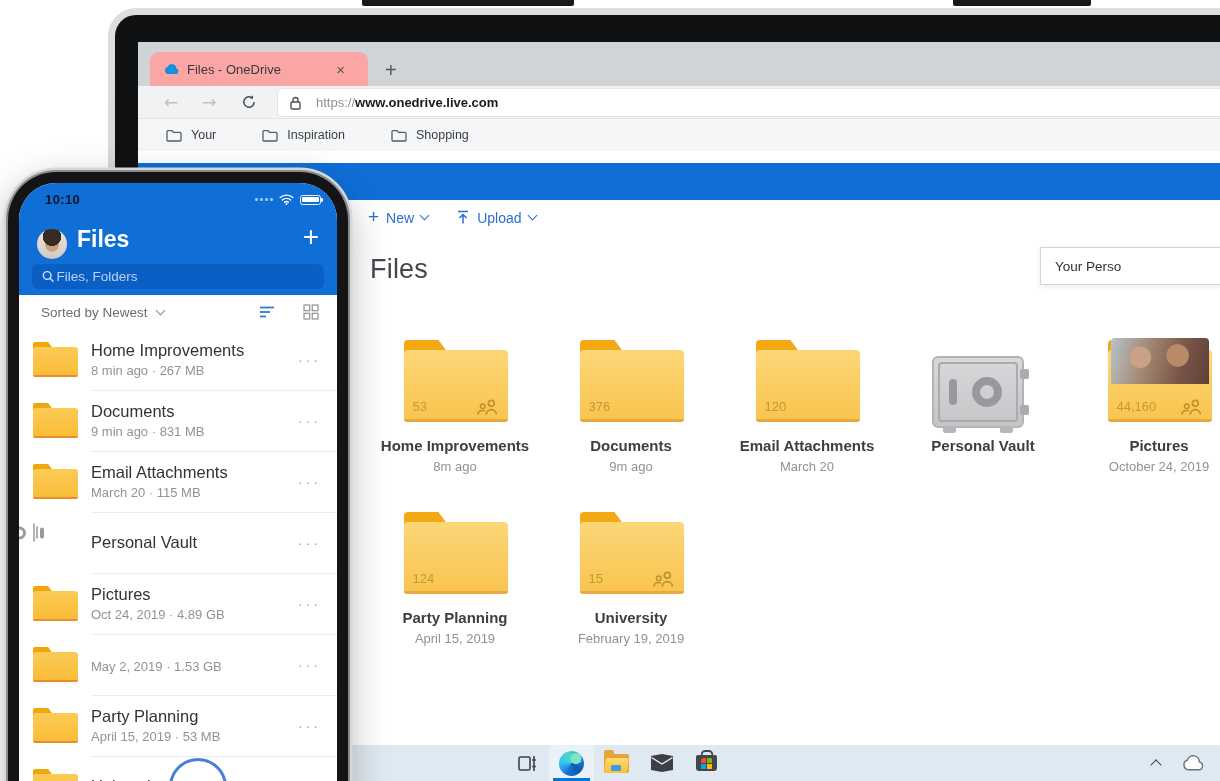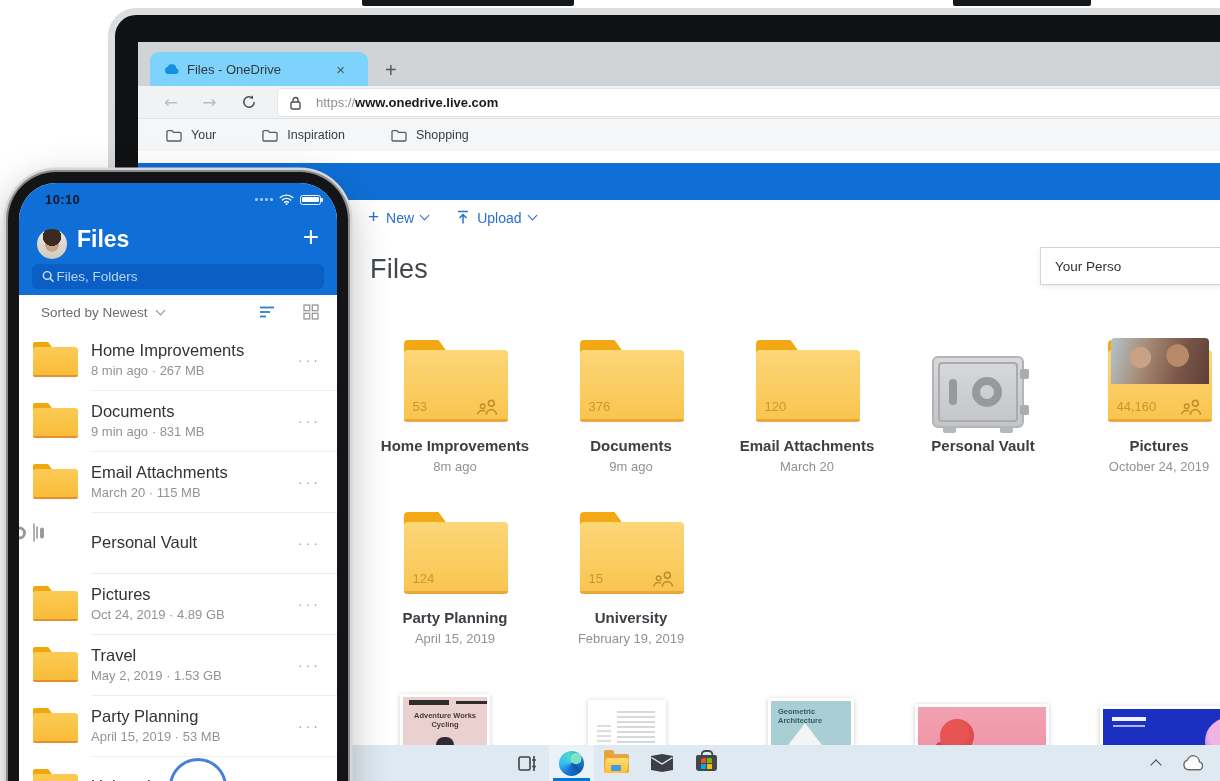--- a/index.html
+++ b/index.html
@@ -14,21 +14,21 @@
 
   
   .laptop{position:absolute;left:108px;top:8px;width:1130px;height:790px;
           background:linear-gradient(#dddedf,#c3c5c7);border-radius:28px 0 0 0;}
   .bezel{position:absolute;left:7px;top:7px;right:-12px;bottom:-12px;background:#101113;
          border-radius:21px 0 0 0;}
   .screen{position:absolute;left:30px;top:34px;width:1082px;height:739px;background:#fff;overflow:hidden;}
 
   
   .tabbar{position:relative;height:44px;background:#d1d4d6;}
-  .tab{position:absolute;left:12px;bottom:0;width:218px;height:34px;background:#7dd3fc;
+  .tab{position:absolute;left:12px;bottom:0;width:218px;height:34px;background:#fca5a5;
        border-radius:9px 9px 0 0;display:flex;align-items:center;padding:0 23px 0 12px;gap:8px;}
   .tab-title{font-size:13px;color:#36393c;flex:1;white-space:nowrap;overflow:hidden;}
   .tab-close{color:#55585b;font-size:15px;line-height:1;}
   .newtab{position:absolute;left:247px;bottom:6px;font-size:20px;color:#55585b;line-height:1;}
   .cloud-svg{width:17px;height:12px;flex:none;}
 
   .navrow{position:relative;height:33px;background:#f1f2f3;border-bottom:1px solid #e4e5e6;
           display:flex;align-items:center;}
   .nav-arrow{font-family:"DejaVu Sans",sans-serif;font-size:17px;color:#bdbfc1;line-height:1;}
   .nav-back{margin-left:26px;}
@@ -391,37 +391,20 @@
         <circle cx="7" cy="8.3" r="2.4" fill="none" stroke="#bf8f2c" stroke-width="1.5"></circle>
         <path d="M1.8 17c.3-2.6 2.3-4.4 5-4.4.9 0 1.8.2 2.5.7" fill="none" stroke="#bf8f2c" stroke-width="1.5"></path>
       </svg>
 
     </div>
     <div class="tile-name">University</div>
     <div class="tile-meta">February 19, 2019</div>
   </div>
           </div>
 
-        <div id="thumbs-row">
-            <div class="thumb t1">
-    <span class="thumb-label">Adventure Works Cycling</span>
-  </div>
-            <div class="thumb t2">
-    
-  </div>
-            <div class="thumb t3">
-    <span class="thumb-label">Geometric Architecture</span>
-  </div>
-            <div class="thumb t4">
-    
-  </div>
-            <div class="thumb t5">
-    
-  </div>
-          </div>
       </div>
 
       <div class="taskbar">
         <div class="tb-icons">
           <div class="tb-cell">
             <svg class="tv-icon" width="22" height="20" viewBox="0 0 22 20">
               <rect x="3" y="4" width="11" height="13" rx="1.5" fill="none" stroke="#3f4246" stroke-width="1.6"></rect>
               <line x1="18" y1="3" x2="18" y2="18" stroke="#3f4246" stroke-width="1.6"></line>
               <line x1="16.2" y1="7" x2="19.8" y2="7" stroke="#3f4246" stroke-width="1.6"></line>
               <line x1="16.2" y1="13.5" x2="19.8" y2="13.5" stroke="#3f4246" stroke-width="1.6"></line>
@@ -575,21 +558,20 @@
     </div>
     <span class="p-dots">···</span>
   </div>
             <div class="p-row">
     <div class="p-ficon">
       <span class="pf-tab"></span>
       <span class="pf-body"></span>
 
     </div>
     <div class="p-rowtext">
-      <div class="p-rowtitle">Travel</div>
       <div class="p-rowmeta">May 2, 2019 · 1.53 GB</div>
     </div>
     <span class="p-dots">···</span>
   </div>
             <div class="p-row">
     <div class="p-ficon">
       <span class="pf-tab"></span>
       <span class="pf-body"></span>
 
     </div>

